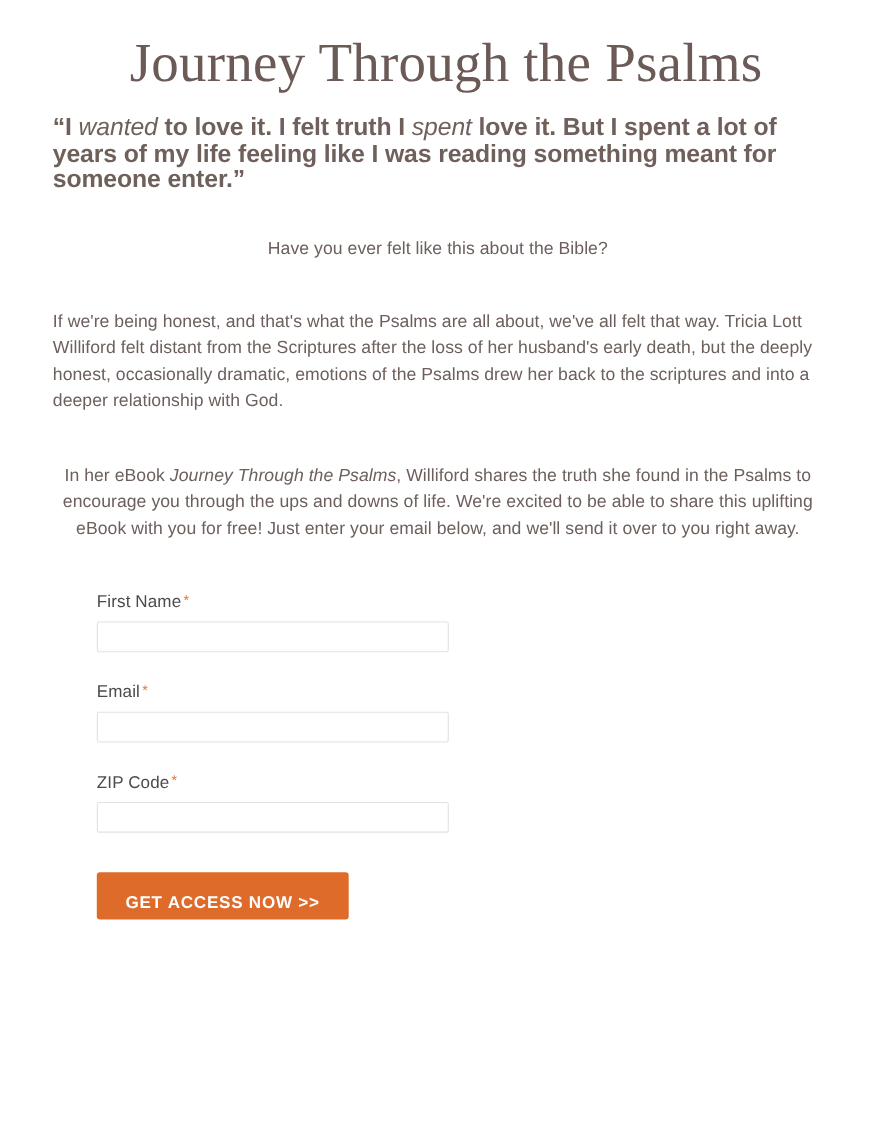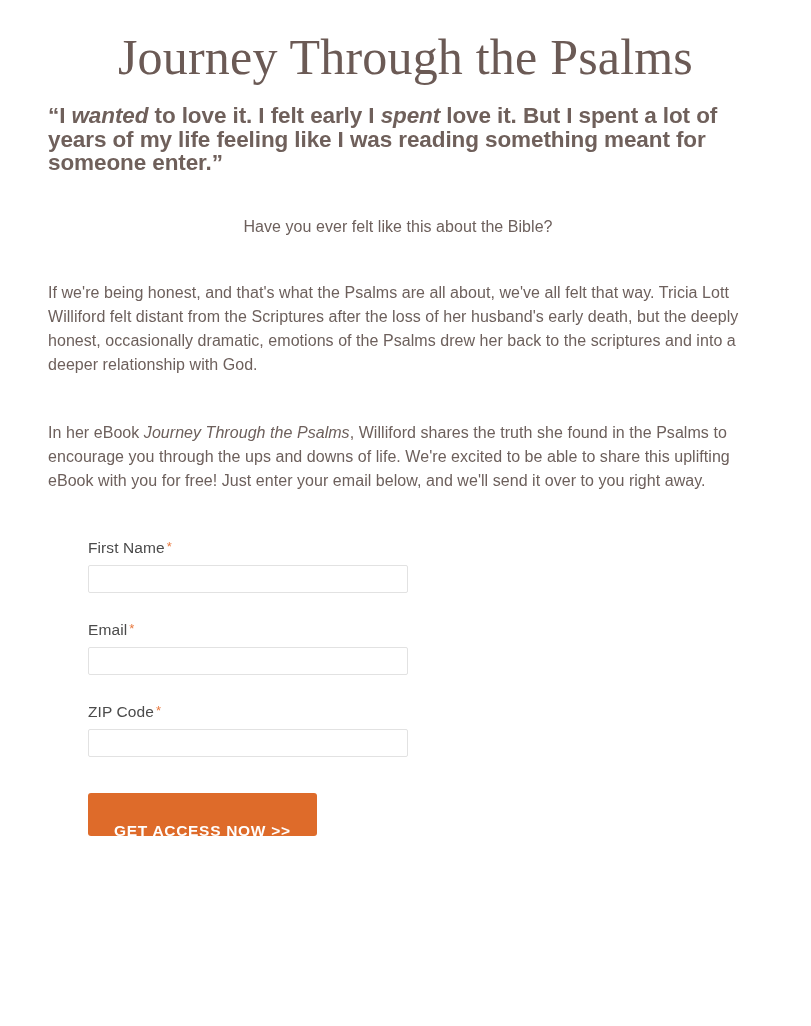--- a/index.html
+++ b/index.html
@@ -51,36 +51,36 @@
   .pull-quote {
     margin: 0;
     font-size: 22.5px;
     line-height: 23.5px;
     font-weight: 600;
     color: #6f605b;
     letter-spacing: -0.1px;
   }
   .pull-quote em {
     font-style: italic;
-    font-weight: 700;
+    font-weight: 400;
   }
 
   .body-par {
     margin: 0;
     font-size: 16px;
     line-height: 24px;
     font-weight: 400;
     color: #6d605c;
     letter-spacing: 0.05px;
   }
   .body-par em { font-style: italic; }
 
   .par-q     { margin-top: 40px; text-align: center; }
   .par-story { margin-top: 42px; }
-  .par-offer { margin-top: 44px; }
+  .par-offer { margin-top: 44px; text-align: center; }
 
   
   .lead-form {
     position: absolute;
     left: 88px;
     top: 538px;
     width: 560px;
   }
 
   .field { margin-bottom: 0; }
@@ -119,42 +119,42 @@
   }
 
   .submit-wrap { margin-top: 36px; }
 
   .submit-button {
     display: inline-block;
     background: #de6b2a;
     color: #ffffff;
     border: none;
     border-radius: 3px;
-    padding: 16px 26px;
+    padding: 6px 26px;
     height: 43px;
     line-height: 43px;
     font-family: "Liberation Sans", sans-serif;
     font-size: 15.5px;
     font-weight: 700;
     letter-spacing: 0.7px;
     text-transform: uppercase;
     cursor: pointer;
     white-space: nowrap;
   }
 </style>
 </head>
 <body>
 
 <div class="page">
 
   <h1 class="page-title">Journey Through the Psalms</h1>
 
   <div class="content">
 
-    <p class="pull-quote"><span>“I </span><em>wanted</em><span> to love it. I felt early I </span><em>spent</em><span> love it. But I spent a lot of years of my life feeling like I was reading something meant for someone enter.”</span></p>
+    <p class="pull-quote"><span>“I </span><em>wanted</em><span> to love it. I felt truth I </span><em>spent</em><span> love it. But I spent a lot of years of my life feeling like I was reading something meant for someone enter.”</span></p>
 
     <p class="body-par par-q">Have you ever felt like this about the Bible?</p>
 
     <p class="body-par par-story">If we're being honest, and that's what the Psalms are all about, we've all felt that way. Tricia Lott Williford felt distant from the Scriptures after the loss of her husband's early death, but the deeply honest, occasionally dramatic, emotions of the Psalms drew her back to the scriptures and into a deeper relationship with God.</p>
 
     <p class="body-par par-offer"><span>In her eBook </span><em>Journey Through the Psalms</em><span>, Williford shares the truth she found in the Psalms to encourage you through the ups and downs of life.  We're excited to be able to share this uplifting eBook with you for free! Just enter your email below, and we'll send it over to you right away.</span></p>
 
   </div>
 
   <form class="lead-form">

